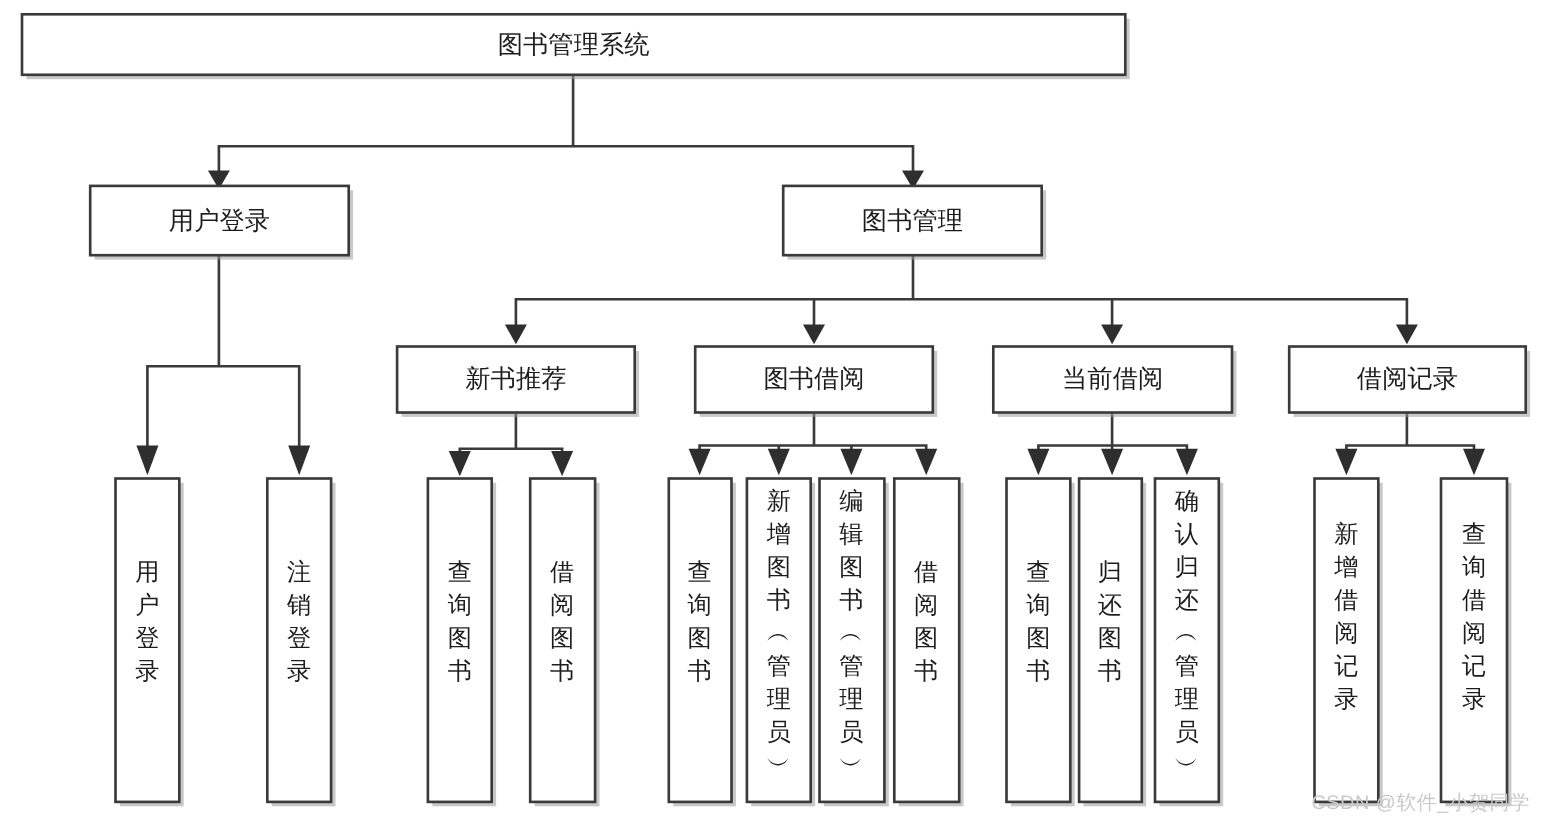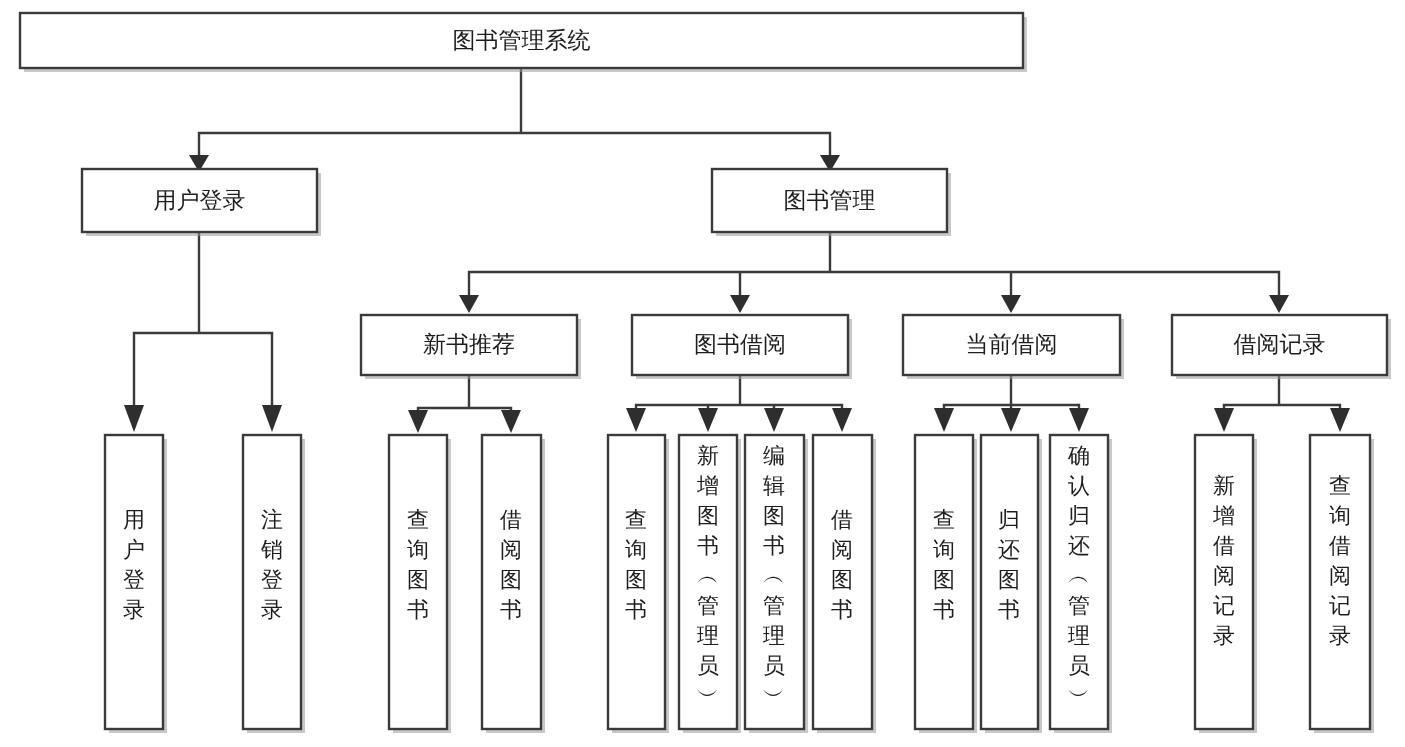--- a/index.html
+++ b/index.html
@@ -230,13 +230,14 @@
     </g>
 
     <g>
       <rect class="node-shadow" x="1314" y="439" width="60" height="294"></rect>
       <rect class="node-box" x="1310" y="435" width="60" height="294"></rect>
       <text class="node-label-v" x="1340" y="493"><tspan x="1340" dy="0">查</tspan><tspan x="1340" dy="30">询</tspan><tspan x="1340" dy="30">借</tspan><tspan x="1340" dy="30">阅</tspan><tspan x="1340" dy="30">记</tspan><tspan x="1340" dy="30">录</tspan></text>
     </g>
 
   </svg>
 
+  <div class="watermark">CSDN @软件_小贺同学</div>
 </div>
 
 </body></html>

